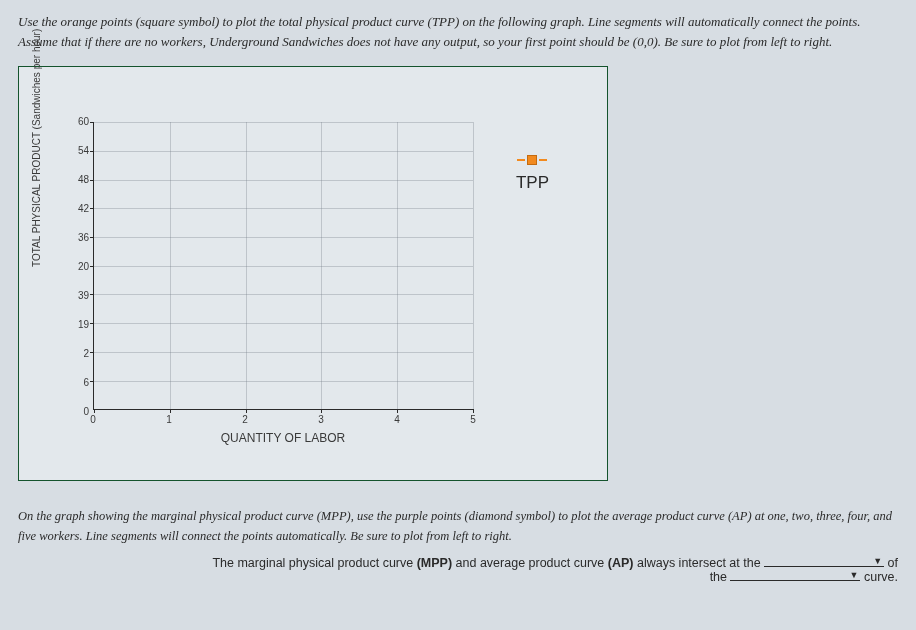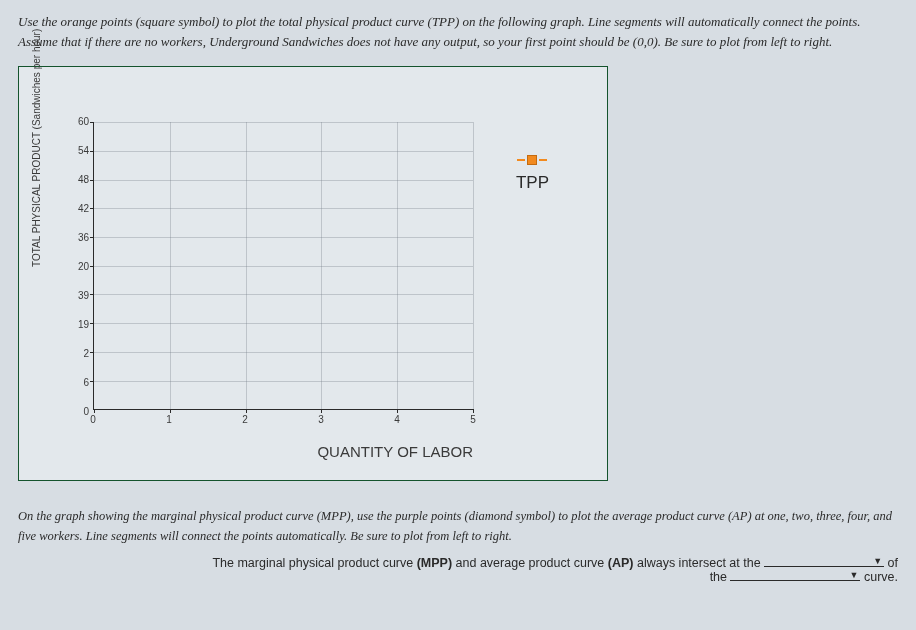--- a/index.html
+++ b/index.html
@@ -68,24 +68,24 @@
     }
     .x-tick {
       position:absolute; top:0;
       font-family:Arial, sans-serif;
       font-size:10px;
       color:#3a3a3a;
       transform:translateX(-50%);
     }
     .x-label {
       position:absolute;
-      left:74px; top:376px;
-      width:380px; text-align:right;
-      font-family:Arial, sans-serif;
-      font-size:15px;
+      left:74px; top:364px;
+      width:380px; text-align:center;
+      font-family:Arial, sans-serif;
+      font-size:12px;
       color:#3a3a3a;
     }
     
     .legend {
       position:absolute;
       top:88px; right:58px;
       text-align:center;
       font-family:Arial, sans-serif;
       font-size:17px;
       color:#2a2a2a;

